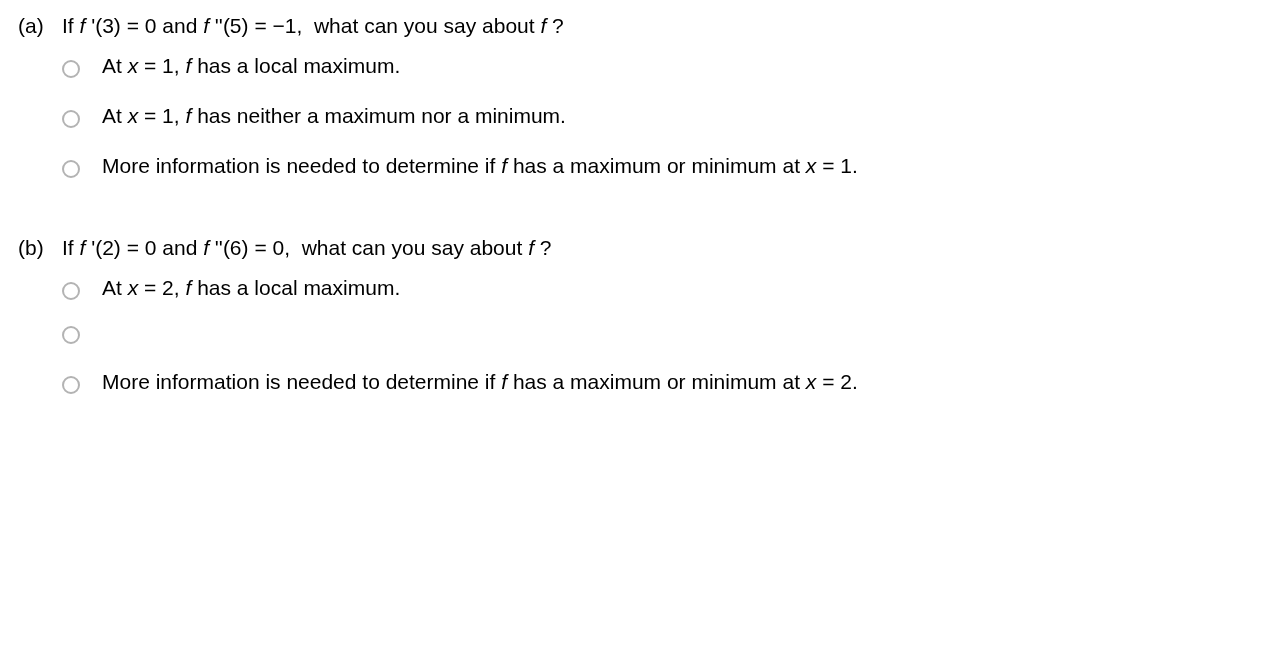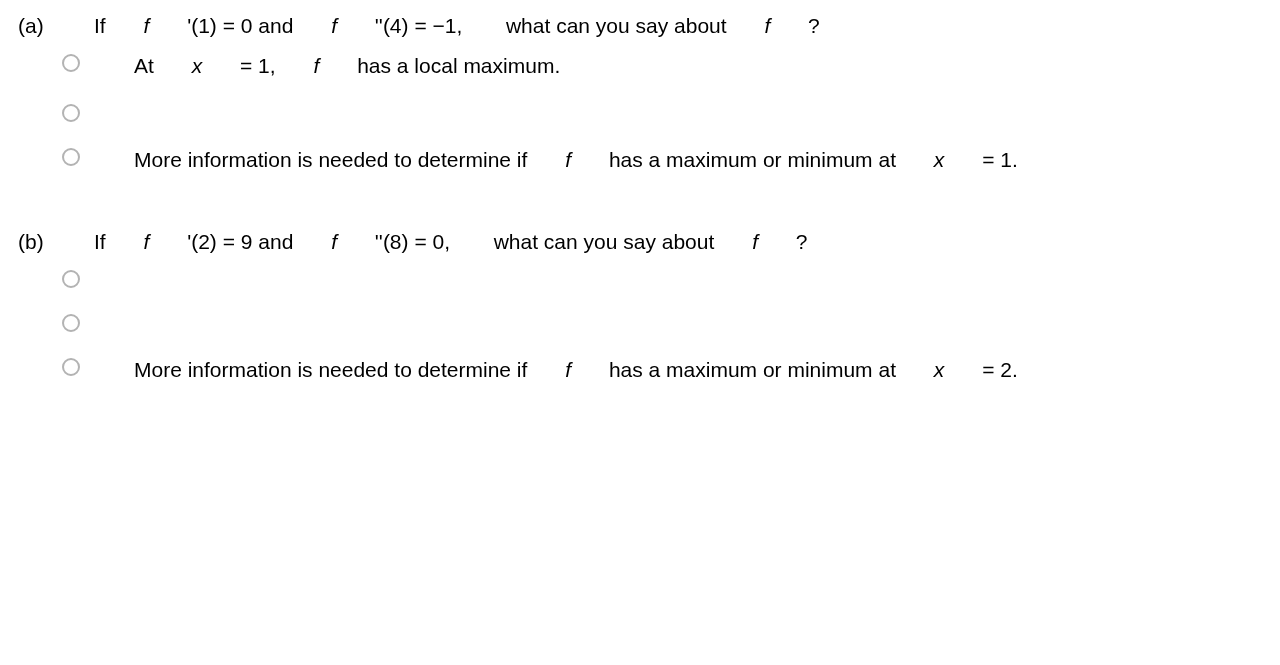--- a/index.html
+++ b/index.html
@@ -23,75 +23,77 @@
     }
     .q-label {
       width: 44px;
       flex-shrink: 0;
     }
     .options {
       margin-left: 44px;
     }
     .option-row {
       display: flex;
-      align-items: flex-start;
+      align-items: flex-end;
       margin-bottom: 26px;
     }
     .option-row:last-child {margin-bottom:0;}
     .radio {
       width: 18px;
       height: 18px;
       border: 2px solid #b3b3b3;
       border-radius: 50%;
       margin-right: 22px;
       flex-shrink: 0;
       box-sizing: border-box;
       background: #fff;
     }
     .italic {
       font-style: italic;
       font-family: Verdana, Geneva, sans-serif;
     }
-    .label-seg, .opt-seg {white-space: pre; margin-left: 32px;}
+    .label-seg, .opt-seg {white-space: pre;}
   </style>
 </head>
 <body>
 
 <div class="question-block">
   <div class="q-prompt">
     <span class="q-label">(a)</span>
     <span>
-      <span class="label-seg">If </span><span class="italic label-seg">f </span><span class="label-seg">'(1) = 0 and </span><span class="italic label-seg">f </span><span class="label-seg">''(4) = −1,</span><span class="label-seg">  what can you say about </span><span class="italic label-seg">f </span><span class="label-seg">?</span>
+      <span class="label-seg">If </span><span class="italic label-seg">f </span><span class="label-seg">'(3) = 0 and </span><span class="italic label-seg">f </span><span class="label-seg">''(5) = −1,</span><span class="label-seg">  what can you say about </span><span class="italic label-seg">f </span><span class="label-seg">?</span>
     </span>
   </div>
   <div class="options">
     <div class="option-row">
       <span class="radio"></span>
       <span><span class="opt-seg">At </span><span class="italic opt-seg">x</span><span class="opt-seg"> = 1, </span><span class="italic opt-seg">f</span><span class="opt-seg"> has a local maximum.</span></span>
     </div>
     <div class="option-row">
       <span class="radio"></span>
+      <span><span class="opt-seg">At </span><span class="italic opt-seg">x</span><span class="opt-seg"> = 1, </span><span class="italic opt-seg">f</span><span class="opt-seg"> has neither a maximum nor a minimum.</span></span>
     </div>
     <div class="option-row">
       <span class="radio"></span>
       <span><span class="opt-seg">More information is needed to determine if </span><span class="italic opt-seg">f</span><span class="opt-seg"> has a maximum or minimum at </span><span class="italic opt-seg">x</span><span class="opt-seg"> = 1.</span></span>
     </div>
   </div>
 </div>
 
 <div class="question-block last">
   <div class="q-prompt">
     <span class="q-label">(b)</span>
     <span>
-      <span class="label-seg">If </span><span class="italic label-seg">f </span><span class="label-seg">'(2) = 9 and </span><span class="italic label-seg">f </span><span class="label-seg">''(8) = 0,</span><span class="label-seg">  what can you say about </span><span class="italic label-seg">f </span><span class="label-seg">?</span>
+      <span class="label-seg">If </span><span class="italic label-seg">f </span><span class="label-seg">'(2) = 0 and </span><span class="italic label-seg">f </span><span class="label-seg">''(6) = 0,</span><span class="label-seg">  what can you say about </span><span class="italic label-seg">f </span><span class="label-seg">?</span>
     </span>
   </div>
   <div class="options">
     <div class="option-row">
       <span class="radio"></span>
+      <span><span class="opt-seg">At </span><span class="italic opt-seg">x</span><span class="opt-seg"> = 2, </span><span class="italic opt-seg">f</span><span class="opt-seg"> has a local maximum.</span></span>
     </div>
     <div class="option-row">
       <span class="radio"></span>
     </div>
     <div class="option-row">
       <span class="radio"></span>
       <span><span class="opt-seg">More information is needed to determine if </span><span class="italic opt-seg">f</span><span class="opt-seg"> has a maximum or minimum at </span><span class="italic opt-seg">x</span><span class="opt-seg"> = 2.</span></span>
     </div>
   </div>
 </div>

